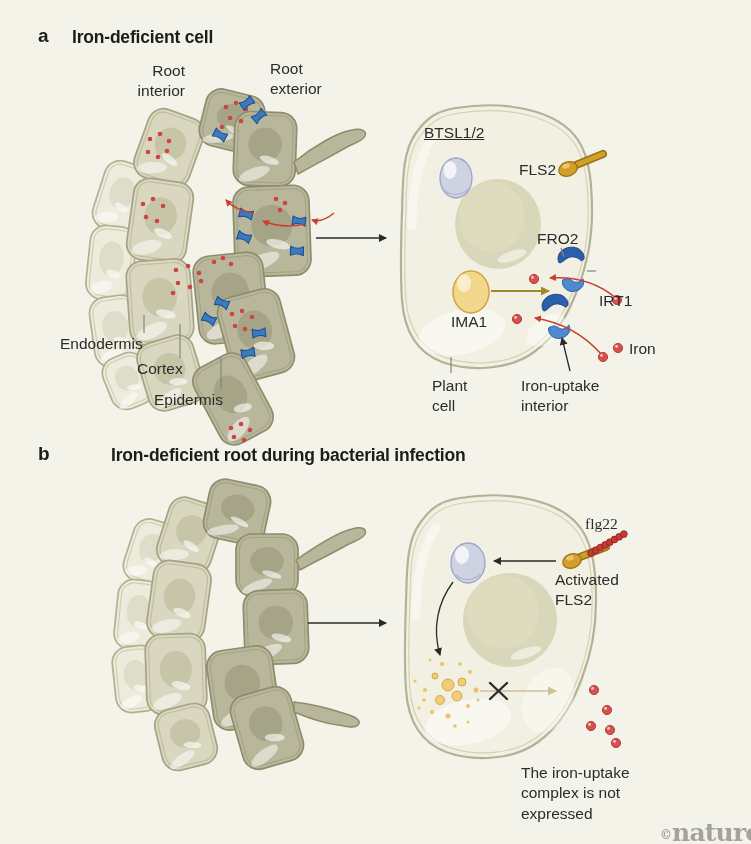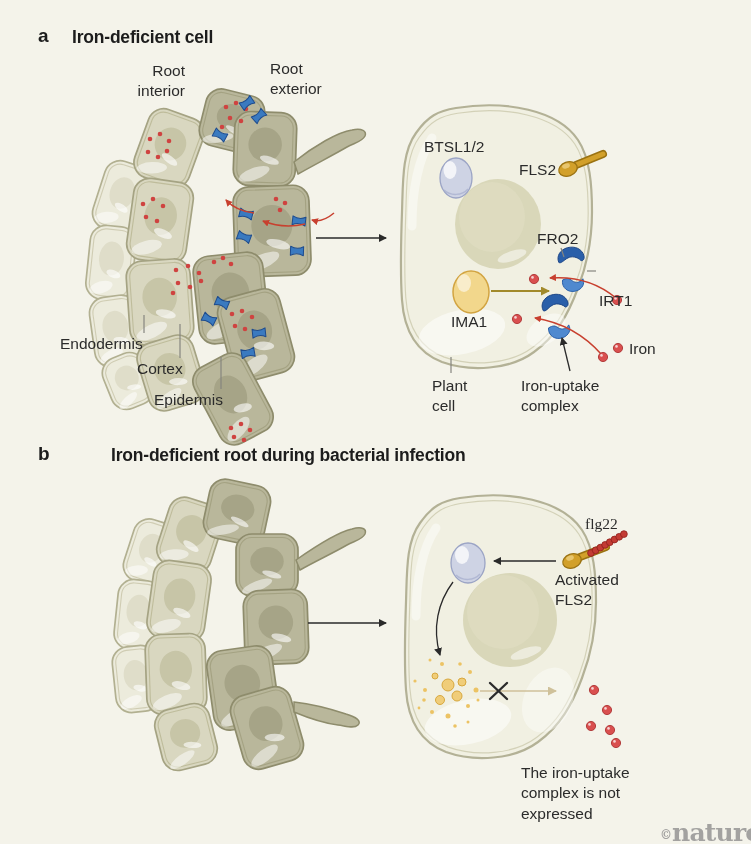--- a/index.html
+++ b/index.html
@@ -440,28 +440,28 @@
   <div class="ptag" style="left:38px;top:26px;">a</div>
   <div class="ptitle" style="left:72px;top:28px;">Iron-deficient cell</div>
 
   <div class="lbl" style="left:270px;top:59px;width:64px;">Root exterior</div>
   <div class="lbl right" style="left:123px;top:61px;width:62px;">Root interior</div>
 
   <div class="lbl" style="left:60px;top:334px;">Endodermis</div>
   <div class="lbl" style="left:137px;top:359px;">Cortex</div>
   <div class="lbl" style="left:154px;top:390px;">Epidermis</div>
 
-  <div class="lbl" style="left:424px;top:137px;">BTSL1/2</div>
+  <div class="lbl" style="left:424px;top:123px;text-decoration:underline;">BTSL1/2</div>
   <div class="lbl" style="left:519px;top:160px;">FLS2</div>
   <div class="lbl" style="left:537px;top:229px;">FRO2</div>
   <div class="lbl" style="left:599px;top:263px;margin-top:28px;">IRT1</div>
   <div class="lbl" style="left:451px;top:312px;">IMA1</div>
   <div class="lbl" style="left:629px;top:339px;">Iron</div>
   <div class="lbl" style="left:432px;top:376px;width:50px;">Plant cell</div>
-  <div class="lbl" style="left:521px;top:376px;width:112px;">Iron-uptake complex</div>
+  <div class="lbl" style="left:521px;top:376px;width:112px;">Iron-uptake interior</div>
 
   <div class="ptag" style="left:38px;top:444px;">b</div>
   <div class="ptitle" style="left:72px;top:446px;margin-left:39px;">Iron-deficient root during bacterial infection</div>
 
   <div class="lbl" style="left:585px;top:514px;font-family:Liberation Serif, serif;">flg22</div>
   <div class="lbl" style="left:555px;top:570px;width:96px;">Activated FLS2</div>
   <div class="lbl" style="left:521px;top:763px;width:150px;">The iron-uptake complex is not expressed</div>
 
   <div class="wm"><span class="c">©</span><span class="n">nature</span></div>
 </div>

